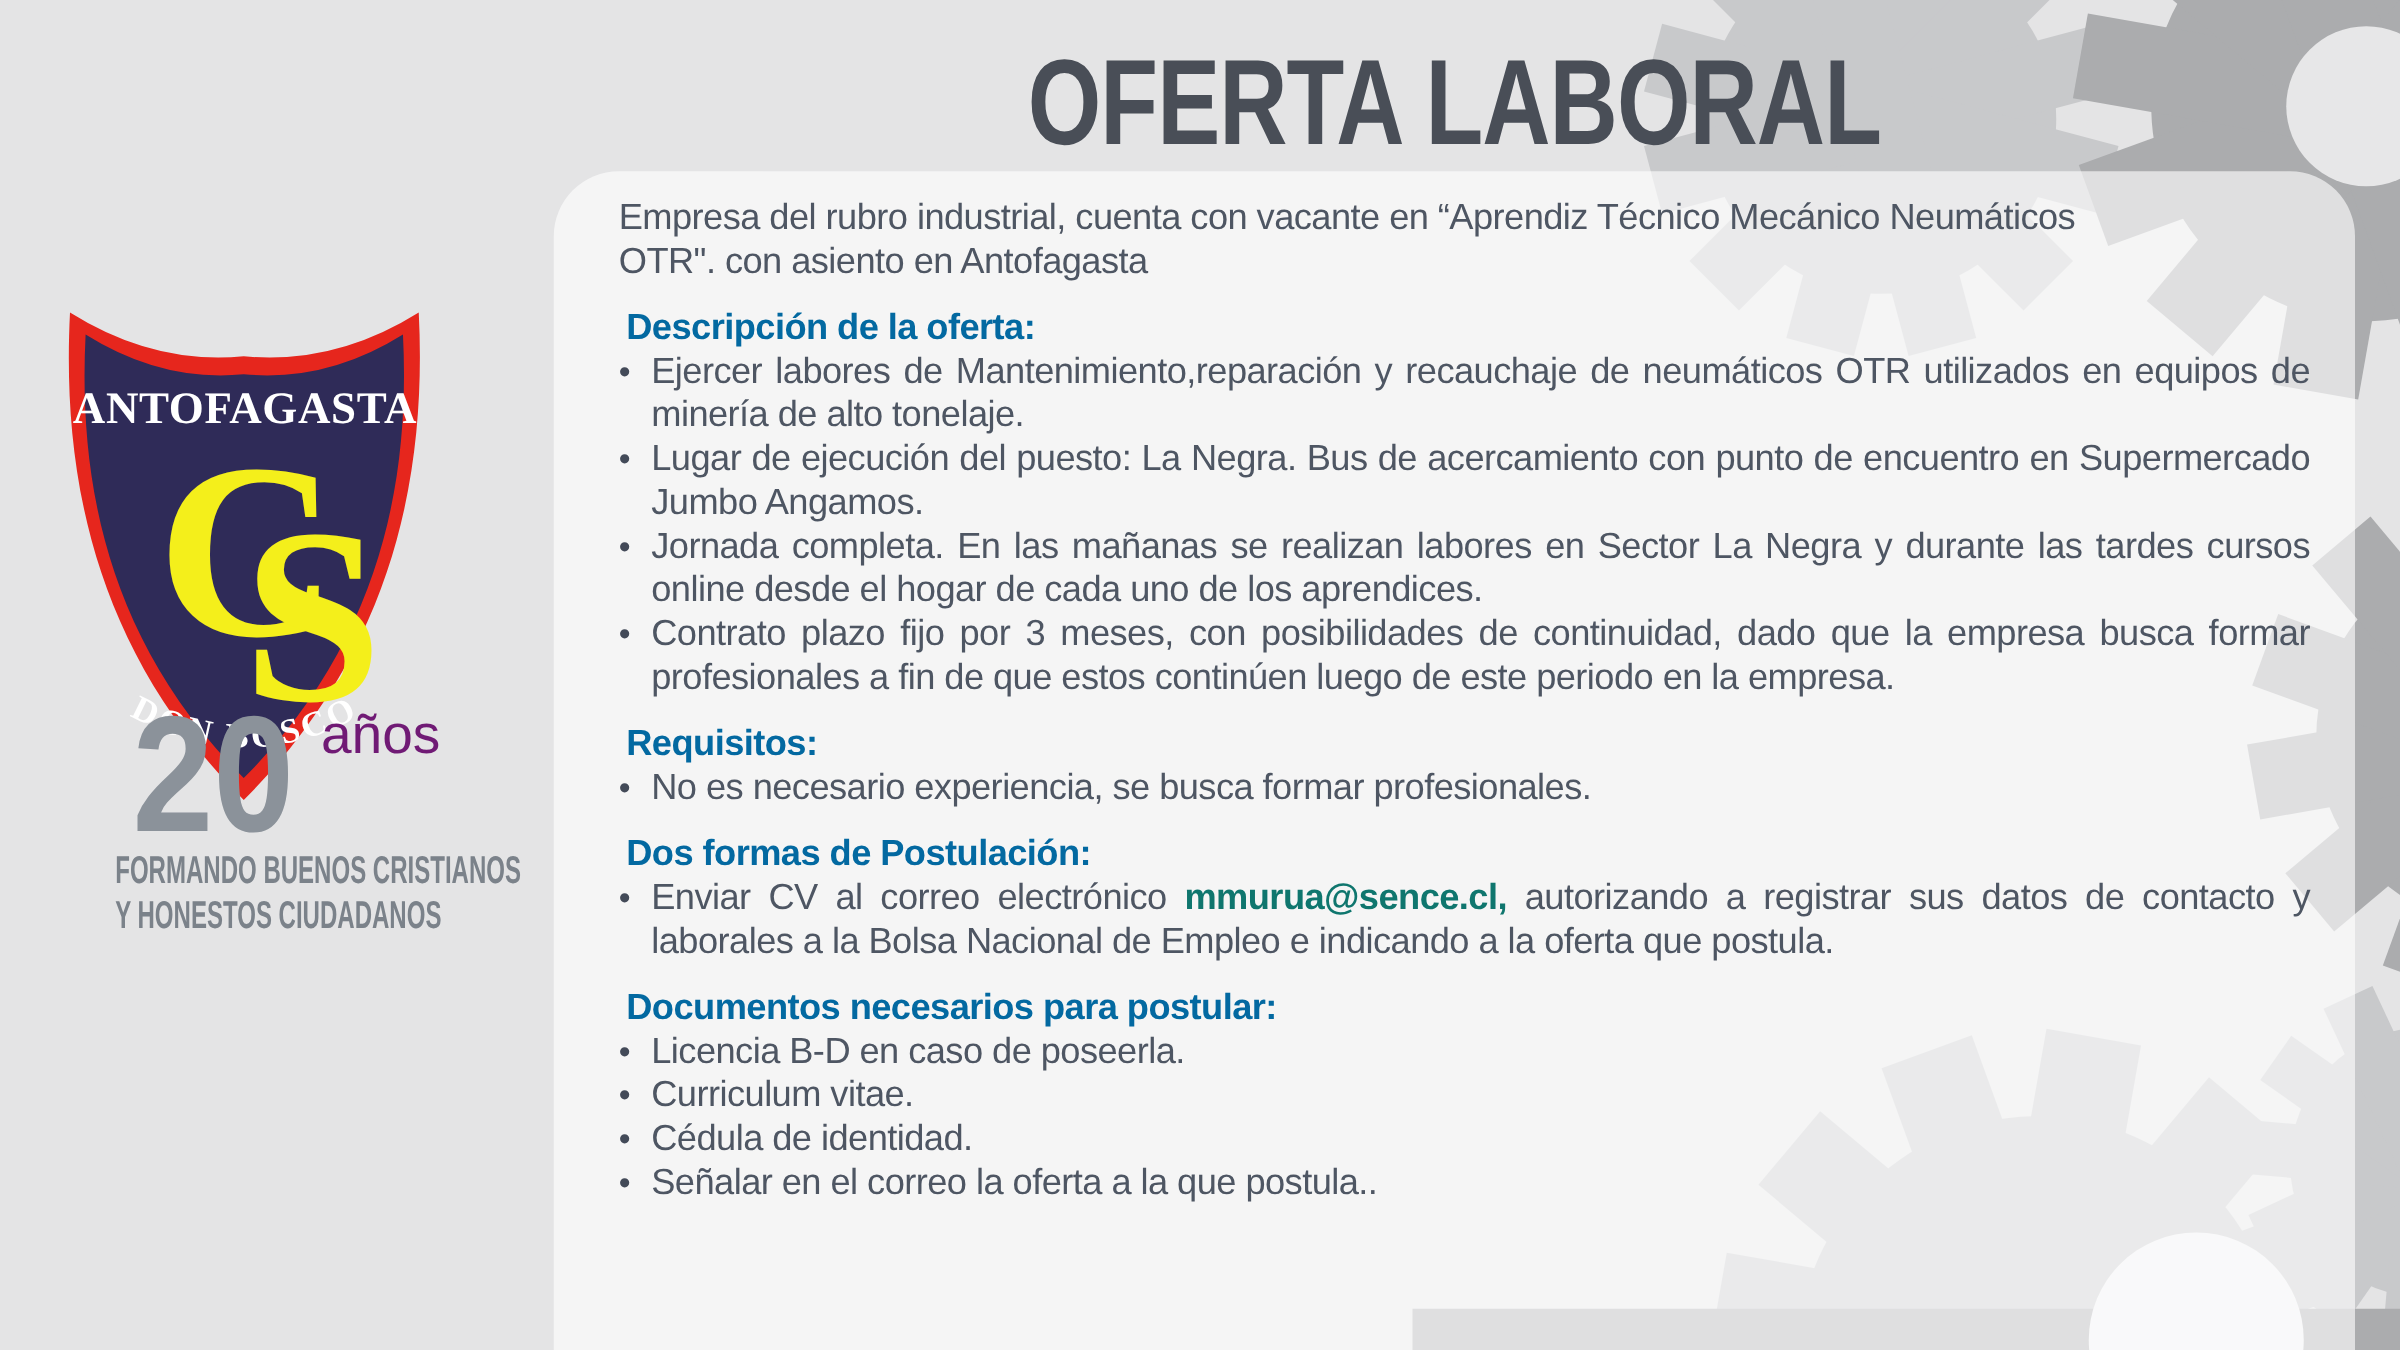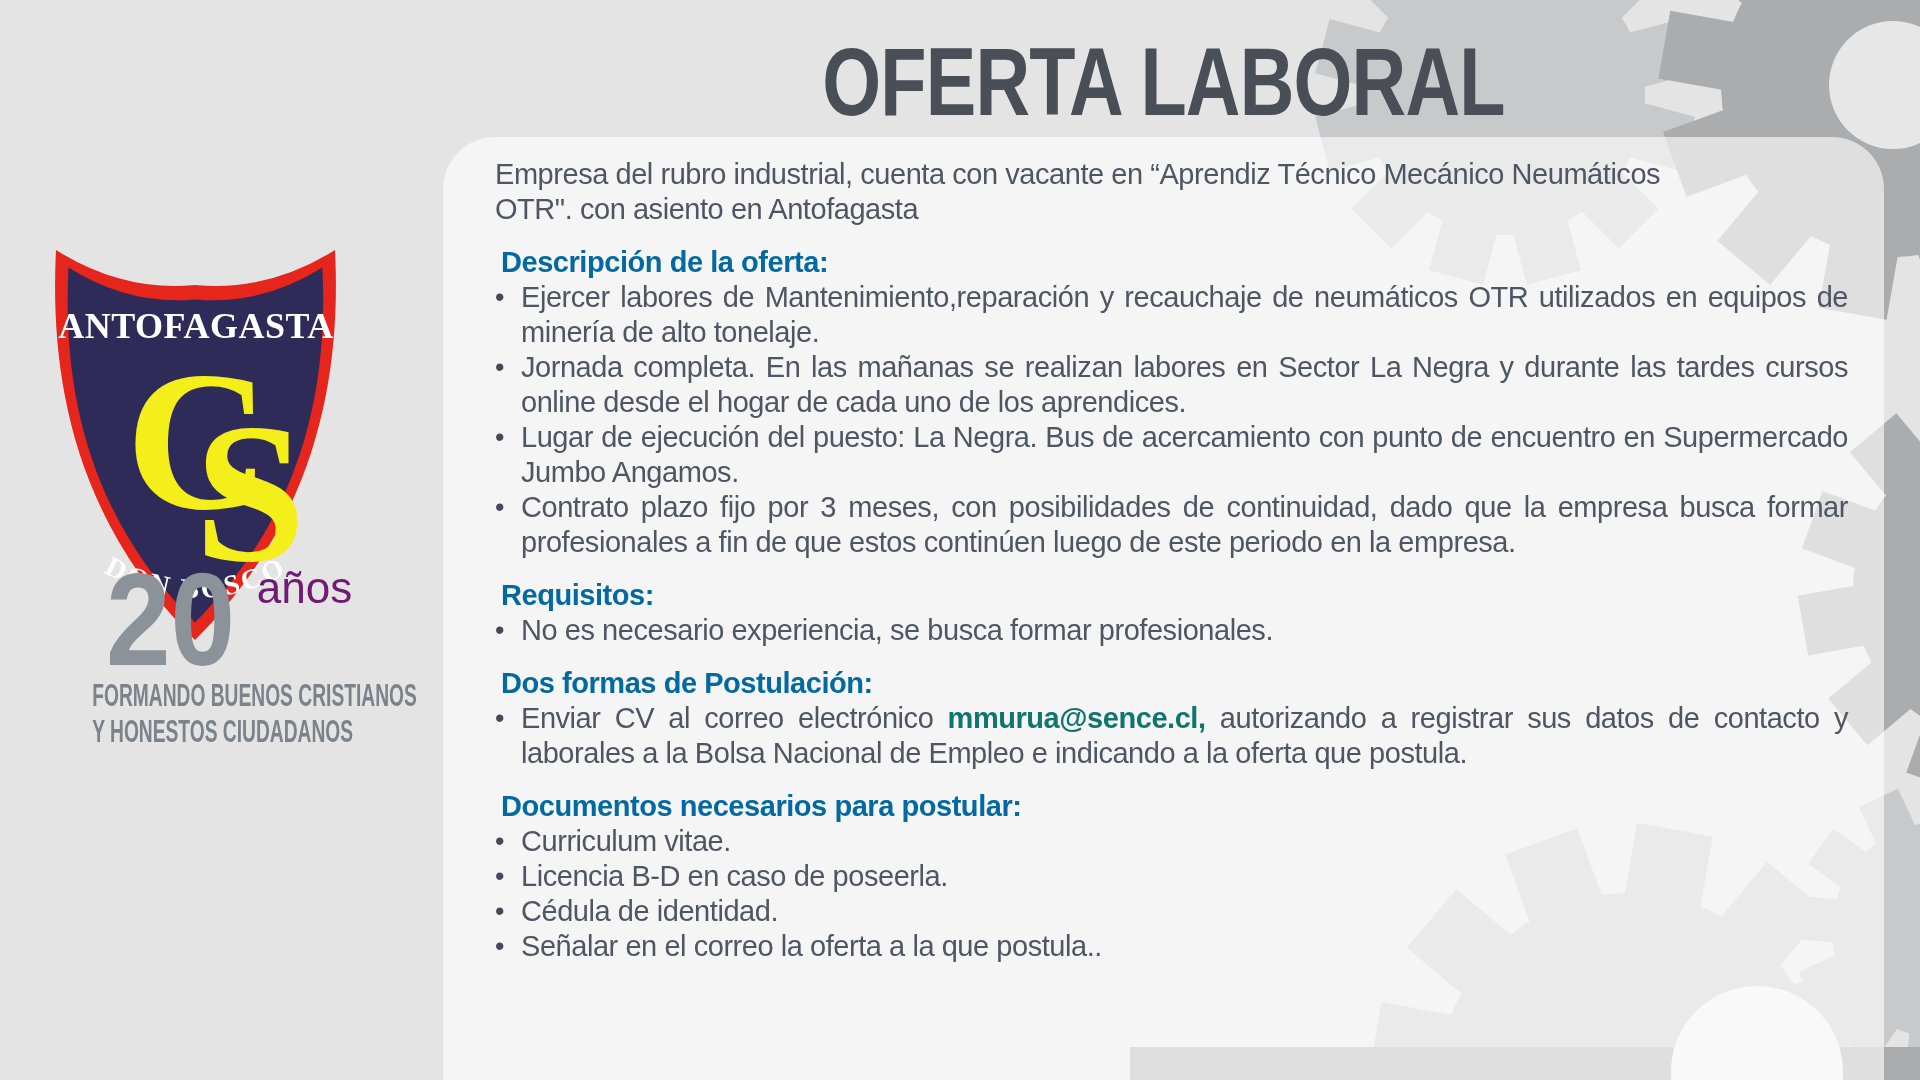--- a/index.html
+++ b/index.html
@@ -93,22 +93,22 @@
 
 <div class="title">OFERTA LABORAL</div>
 
 <div class="panel">
   <p class="intro">Empresa del rubro industrial, cuenta con vacante en “Aprendiz Técnico Mecánico Neumáticos OTR". con asiento en Antofagasta</p>
 
   <div class="section">
     <h2>Descripción de la oferta:</h2>
     <ul>
       <li>Ejercer labores de Mantenimiento,reparación y recauchaje de neumáticos OTR utilizados en equipos de minería de alto tonelaje.</li>
+      <li>Lugar de ejecución del puesto: La Negra. Bus de acercamiento con punto de encuentro en Supermercado Jumbo Angamos.</li>
       <li>Jornada completa. En las mañanas se realizan labores en Sector La Negra y durante las tardes cursos online desde el hogar de cada uno de los aprendices.</li>
-      <li>Lugar de ejecución del puesto: La Negra. Bus de acercamiento con punto de encuentro en Supermercado Jumbo Angamos.</li>
       <li>Contrato plazo fijo por 3 meses, con posibilidades de continuidad, dado que la empresa busca formar profesionales a fin de que estos continúen luego de este periodo en la empresa.</li>
     </ul>
   </div>
 
   <div class="section">
     <h2>Requisitos:</h2>
     <ul>
       <li>No es necesario experiencia, se busca formar profesionales.</li>
     </ul>
   </div>
@@ -116,22 +116,22 @@
   <div class="section">
     <h2>Dos formas de Postulación:</h2>
     <ul>
       <li><span>Enviar CV al correo electrónico </span><a class="email">mmurua@sence.cl,</a><span> autorizando a registrar sus datos de contacto y laborales a la Bolsa Nacional de Empleo e indicando a la oferta que postula.</span></li>
     </ul>
   </div>
 
   <div class="section">
     <h2>Documentos necesarios para postular:</h2>
     <ul>
+      <li>Licencia B-D en caso de poseerla.</li>
       <li>Curriculum vitae.</li>
-      <li>Licencia B-D en caso de poseerla.</li>
       <li>Cédula de identidad.</li>
       <li>Señalar en el correo la oferta a la que postula..</li>
     </ul>
   </div>
 </div>
 
 <svg class="crest" width="295" height="405" viewBox="0 0 295 405" aria-hidden="true">
   <path fill="#e6261d" d="M8,10 Q75,52 147,45 Q220,52 287,10 C293,130 272,275 147,400 C22,275 2,130 8,10 Z"></path>
   <path fill="#2f2b58" transform="translate(13.2,18.45) scale(0.91)" d="M8,10 Q75,52 147,45 Q220,52 287,10 C293,130 272,275 147,400 C22,275 2,130 8,10 Z"></path>
   <text x="148" y="98" text-anchor="middle" fill="#ffffff" font-family="Liberation Serif, serif" font-weight="bold" font-size="36" letter-spacing="0.5">ANTOFAGASTA</text>

